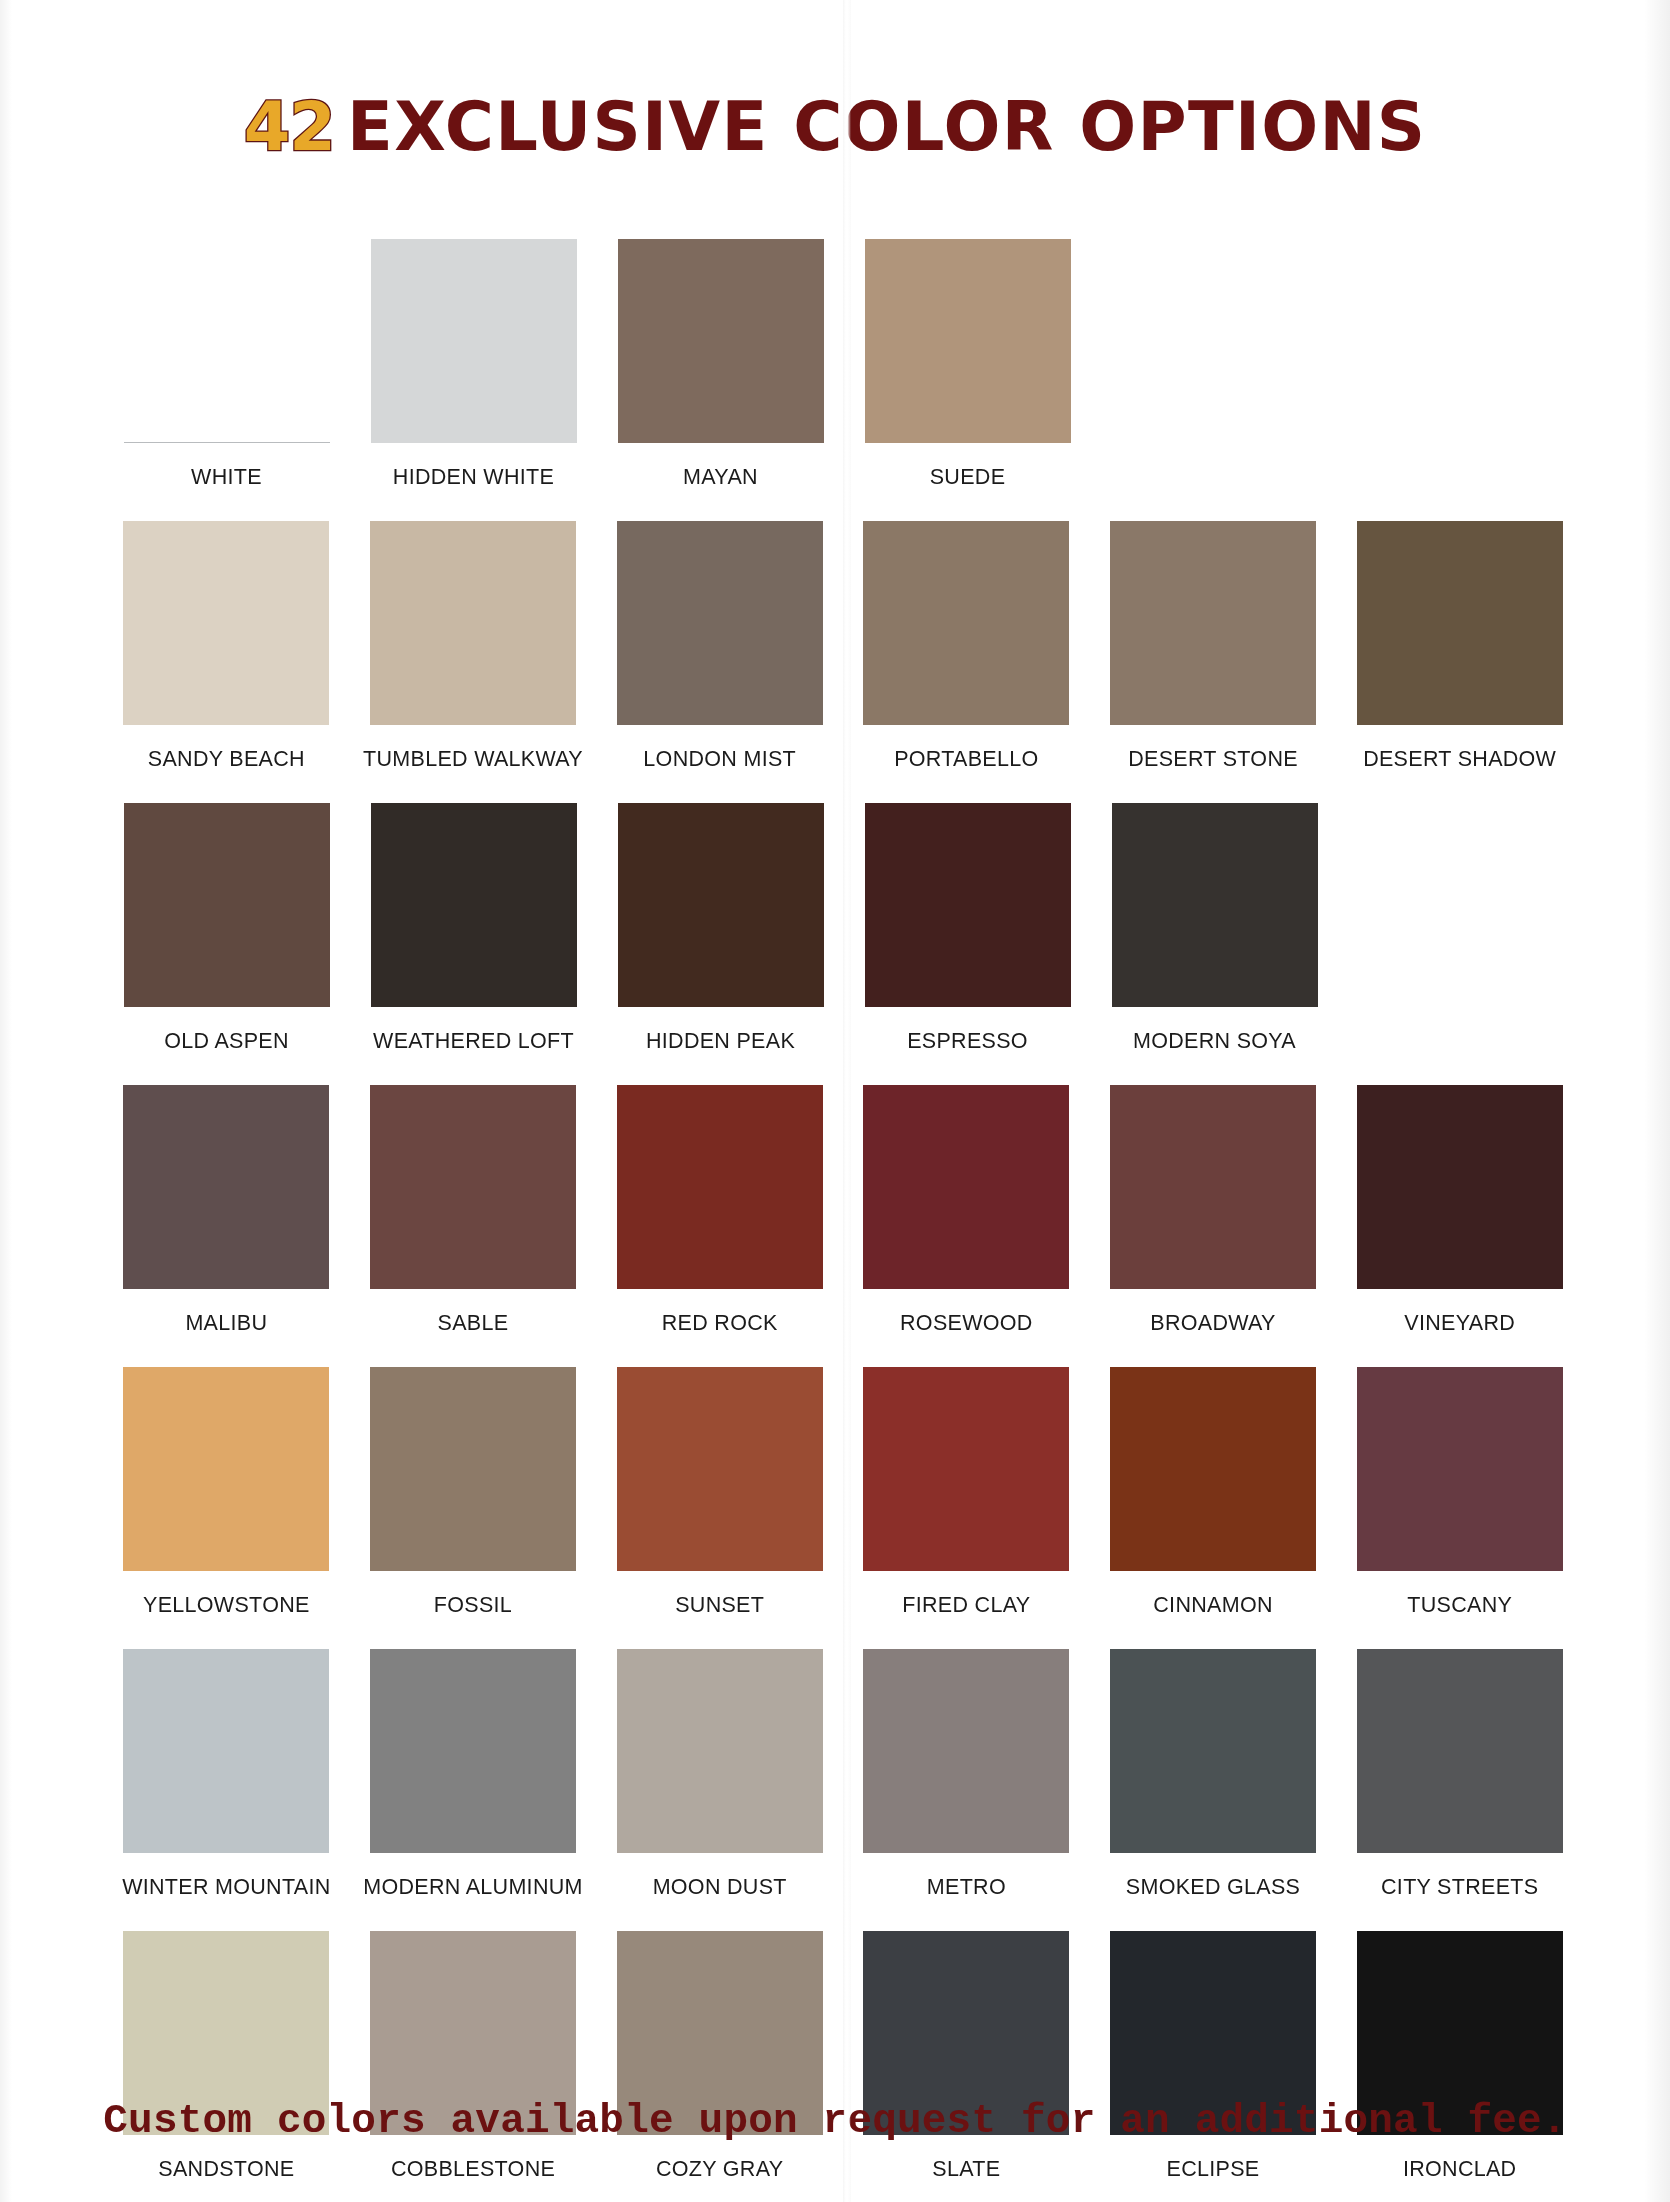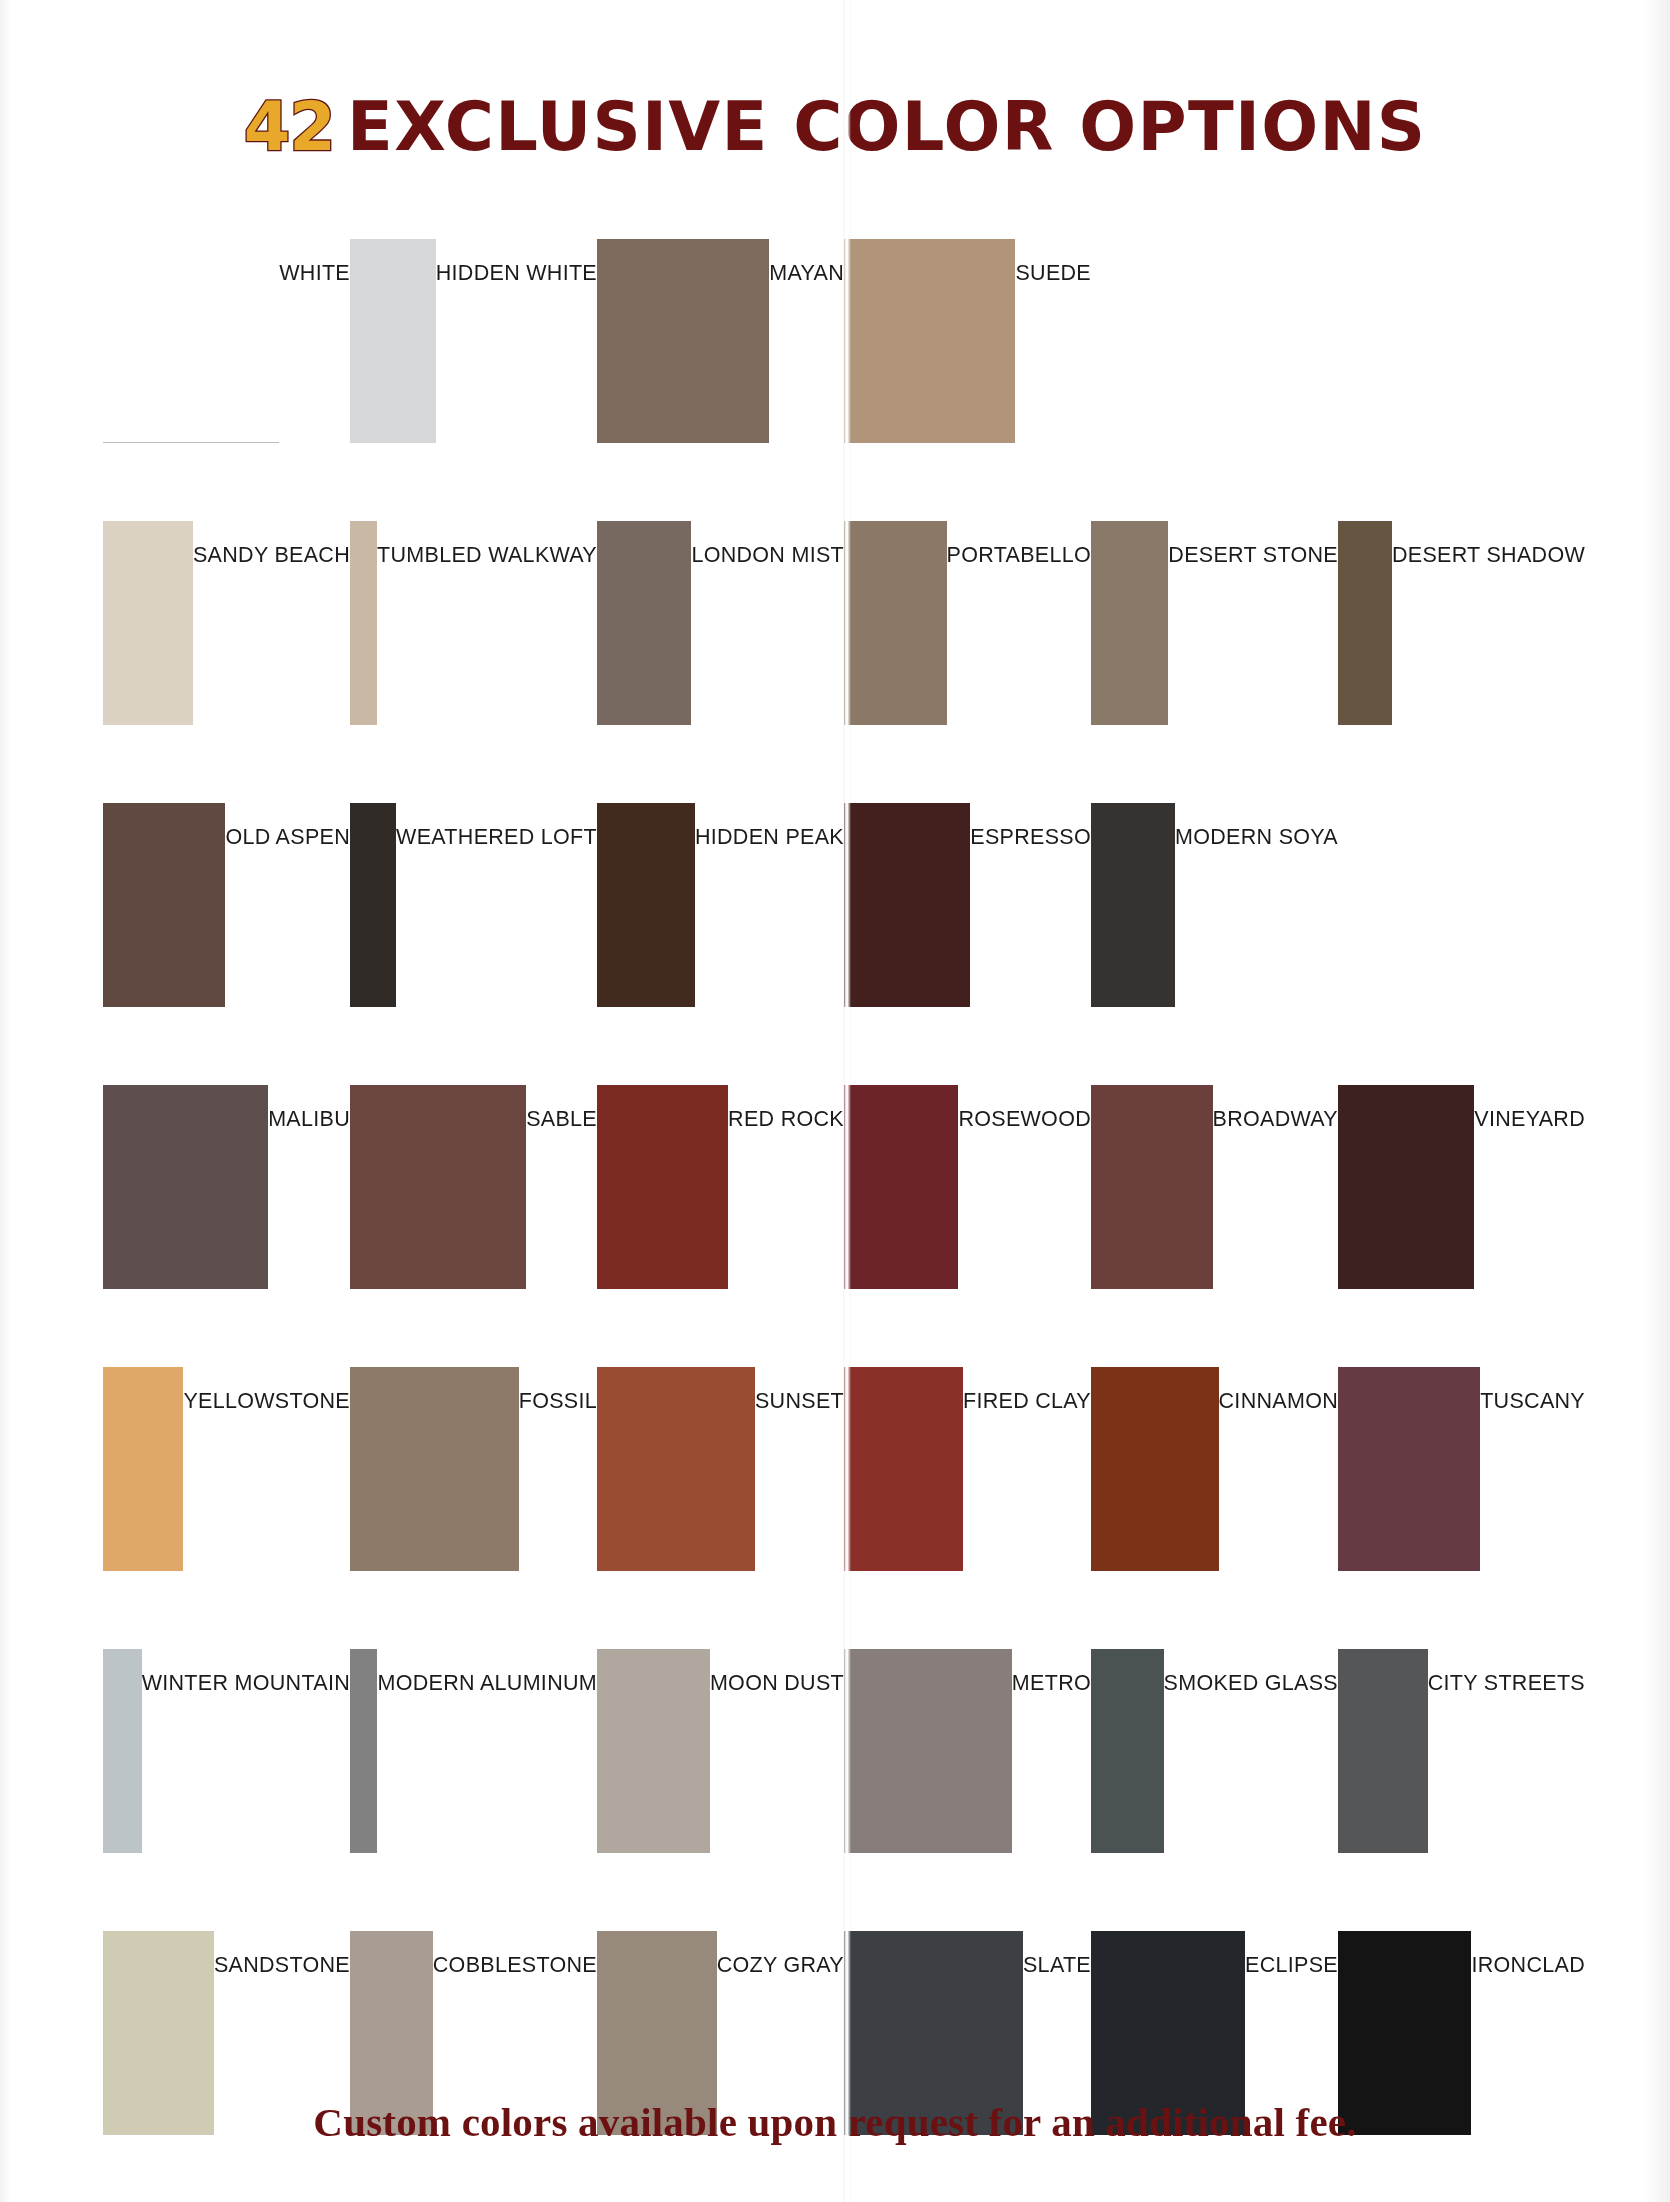--- a/index.html
+++ b/index.html
@@ -86,21 +86,22 @@
     width: 1480px;
   }
   .row {
     display: flex;
     width: 1480px;
     height: 282px;
   }
   .cell {
     width: 247px;
     display: flex;
-    flex-direction: row;
+    flex-direction: column;
+    align-items: center;
   }
   .swatch {
     width: 206px;
     height: 204px;
     box-sizing: border-box;
   }
   .swatch.is-white {
     border-bottom: 1.7px solid #b9bcbf;
     background: #ffffff;
   }
@@ -117,21 +118,21 @@
 
   
   .footer {
     position: absolute;
     top: 2098px;
     left: 0;
     width: 1670px;
     text-align: center;
   }
   .footer-text {
-    font-family: Liberation Serif, serif;
+    font-family: Liberation Mono, monospace;
     font-size: 41px;
     font-weight: 700;
     color: #6b1111;
     letter-spacing: 0.2px;
     white-space: nowrap;
   }
 </style>
 </head>
 <body>
 

